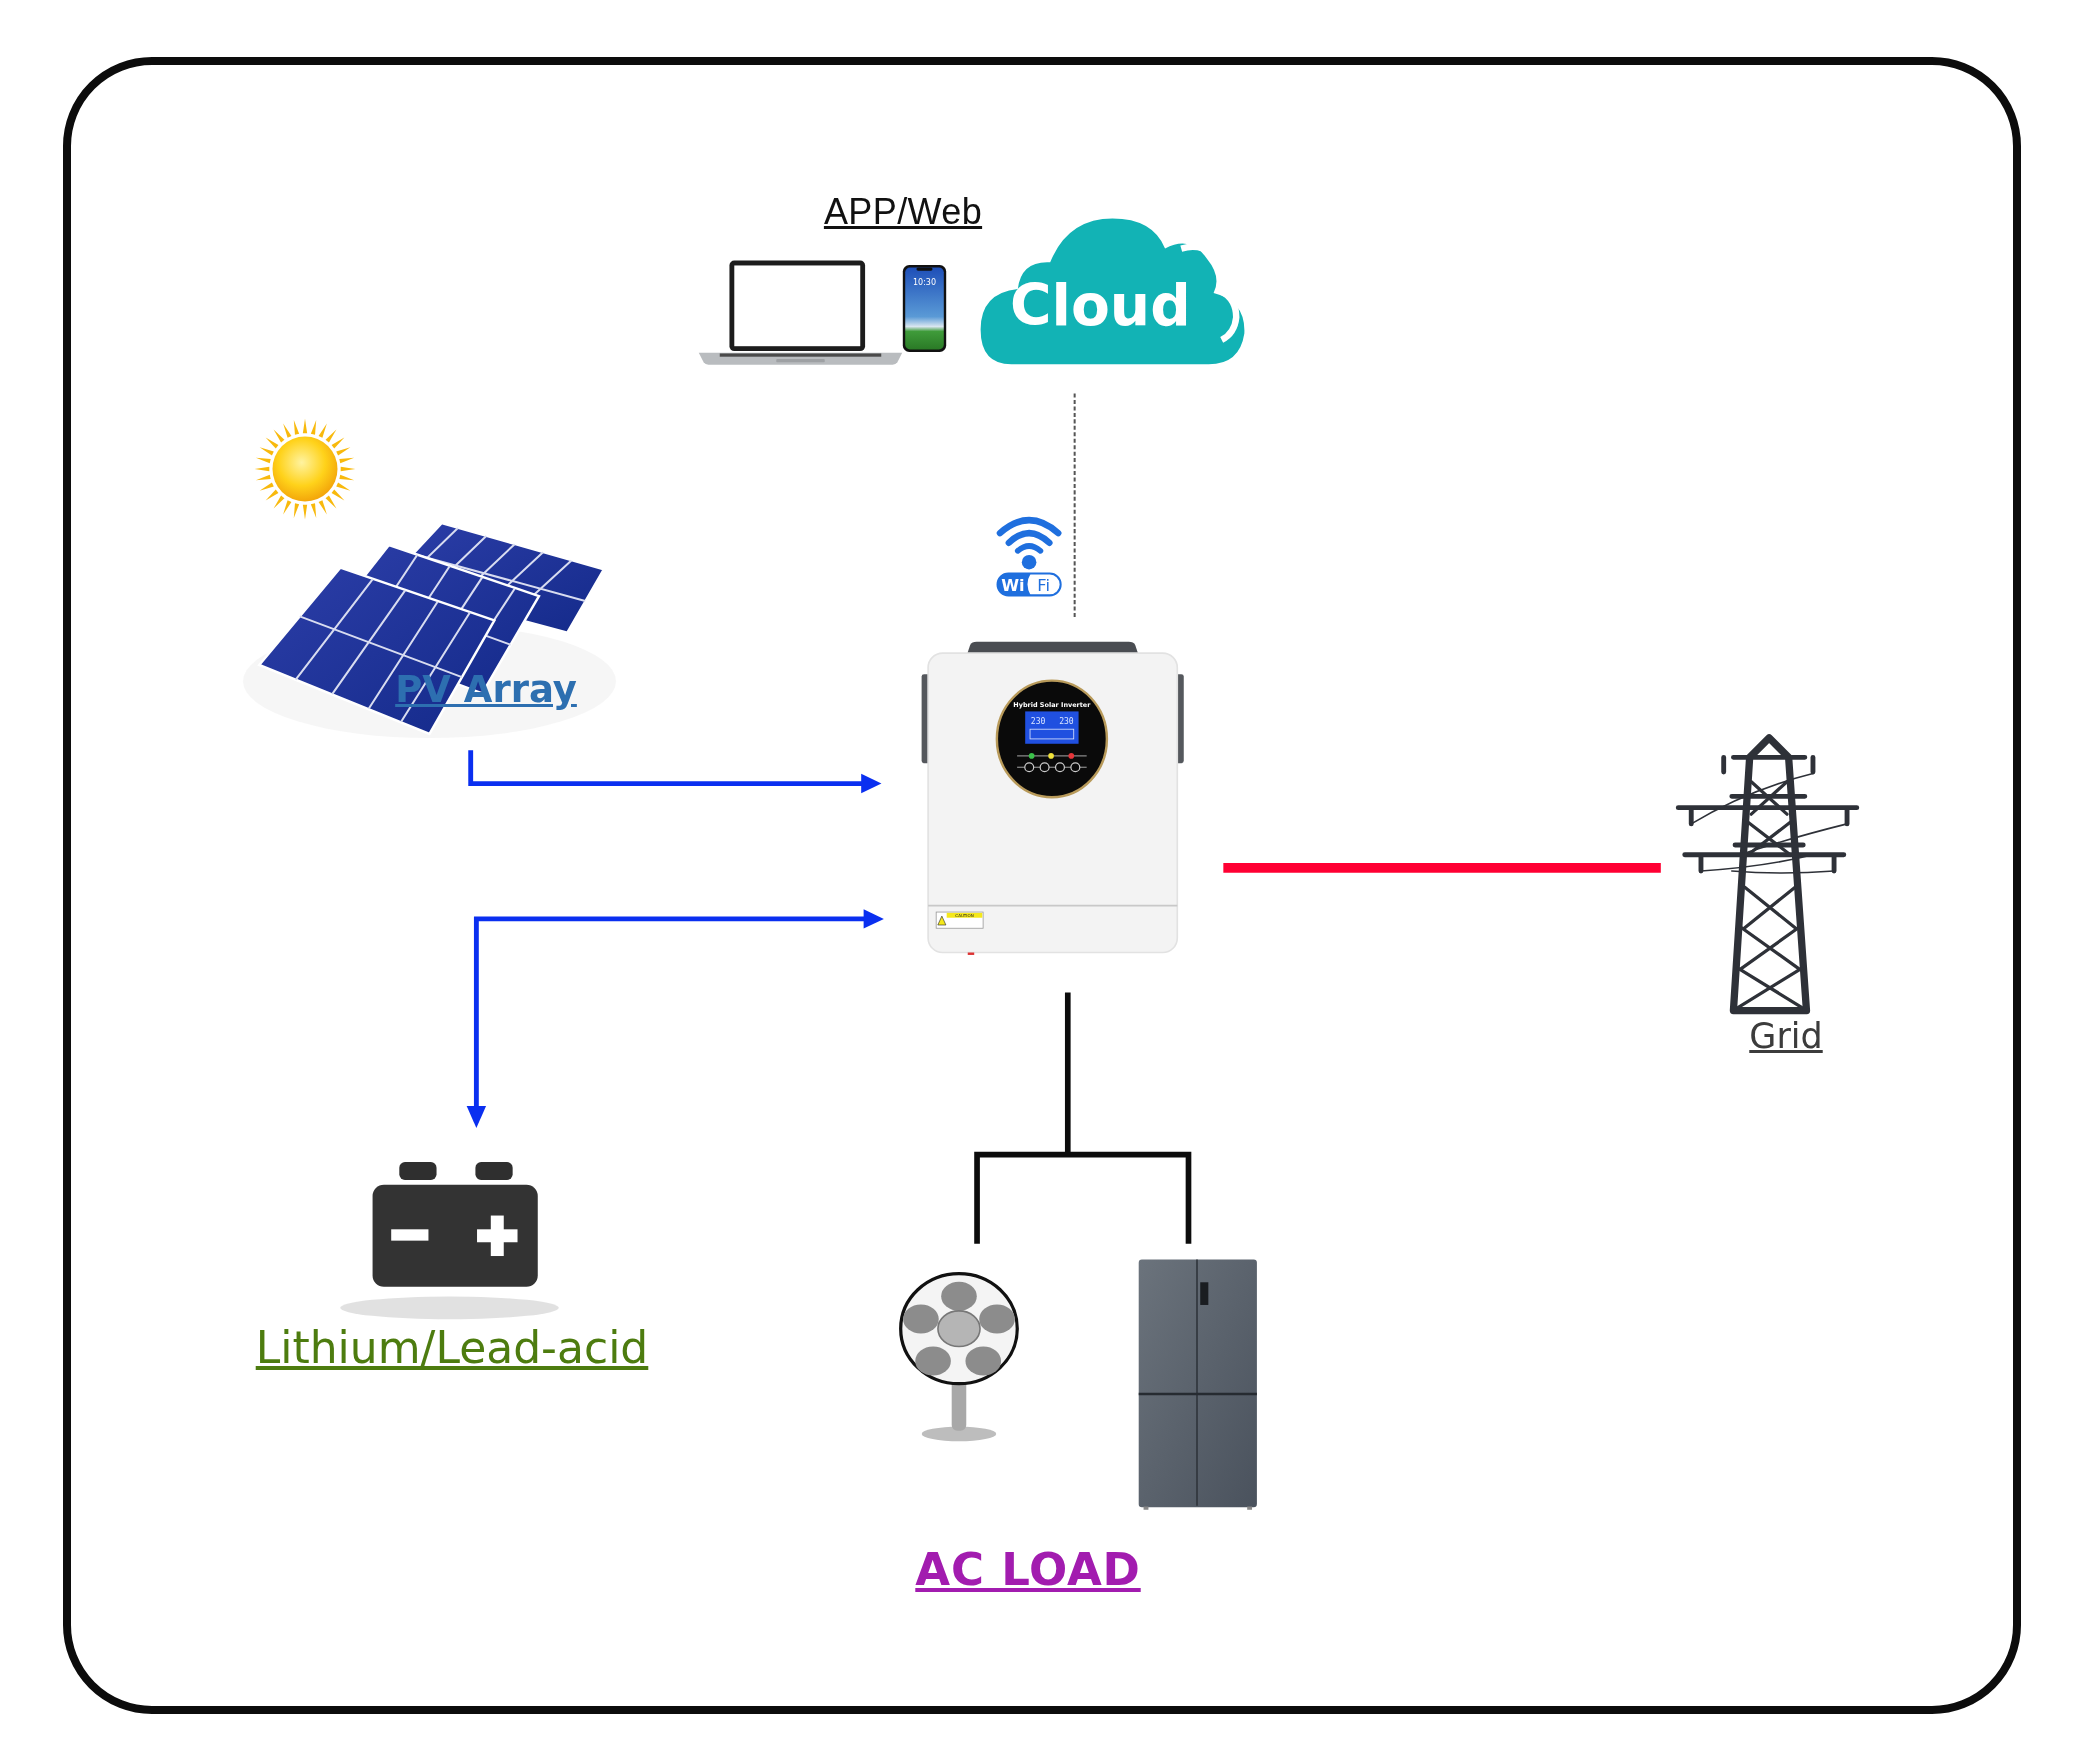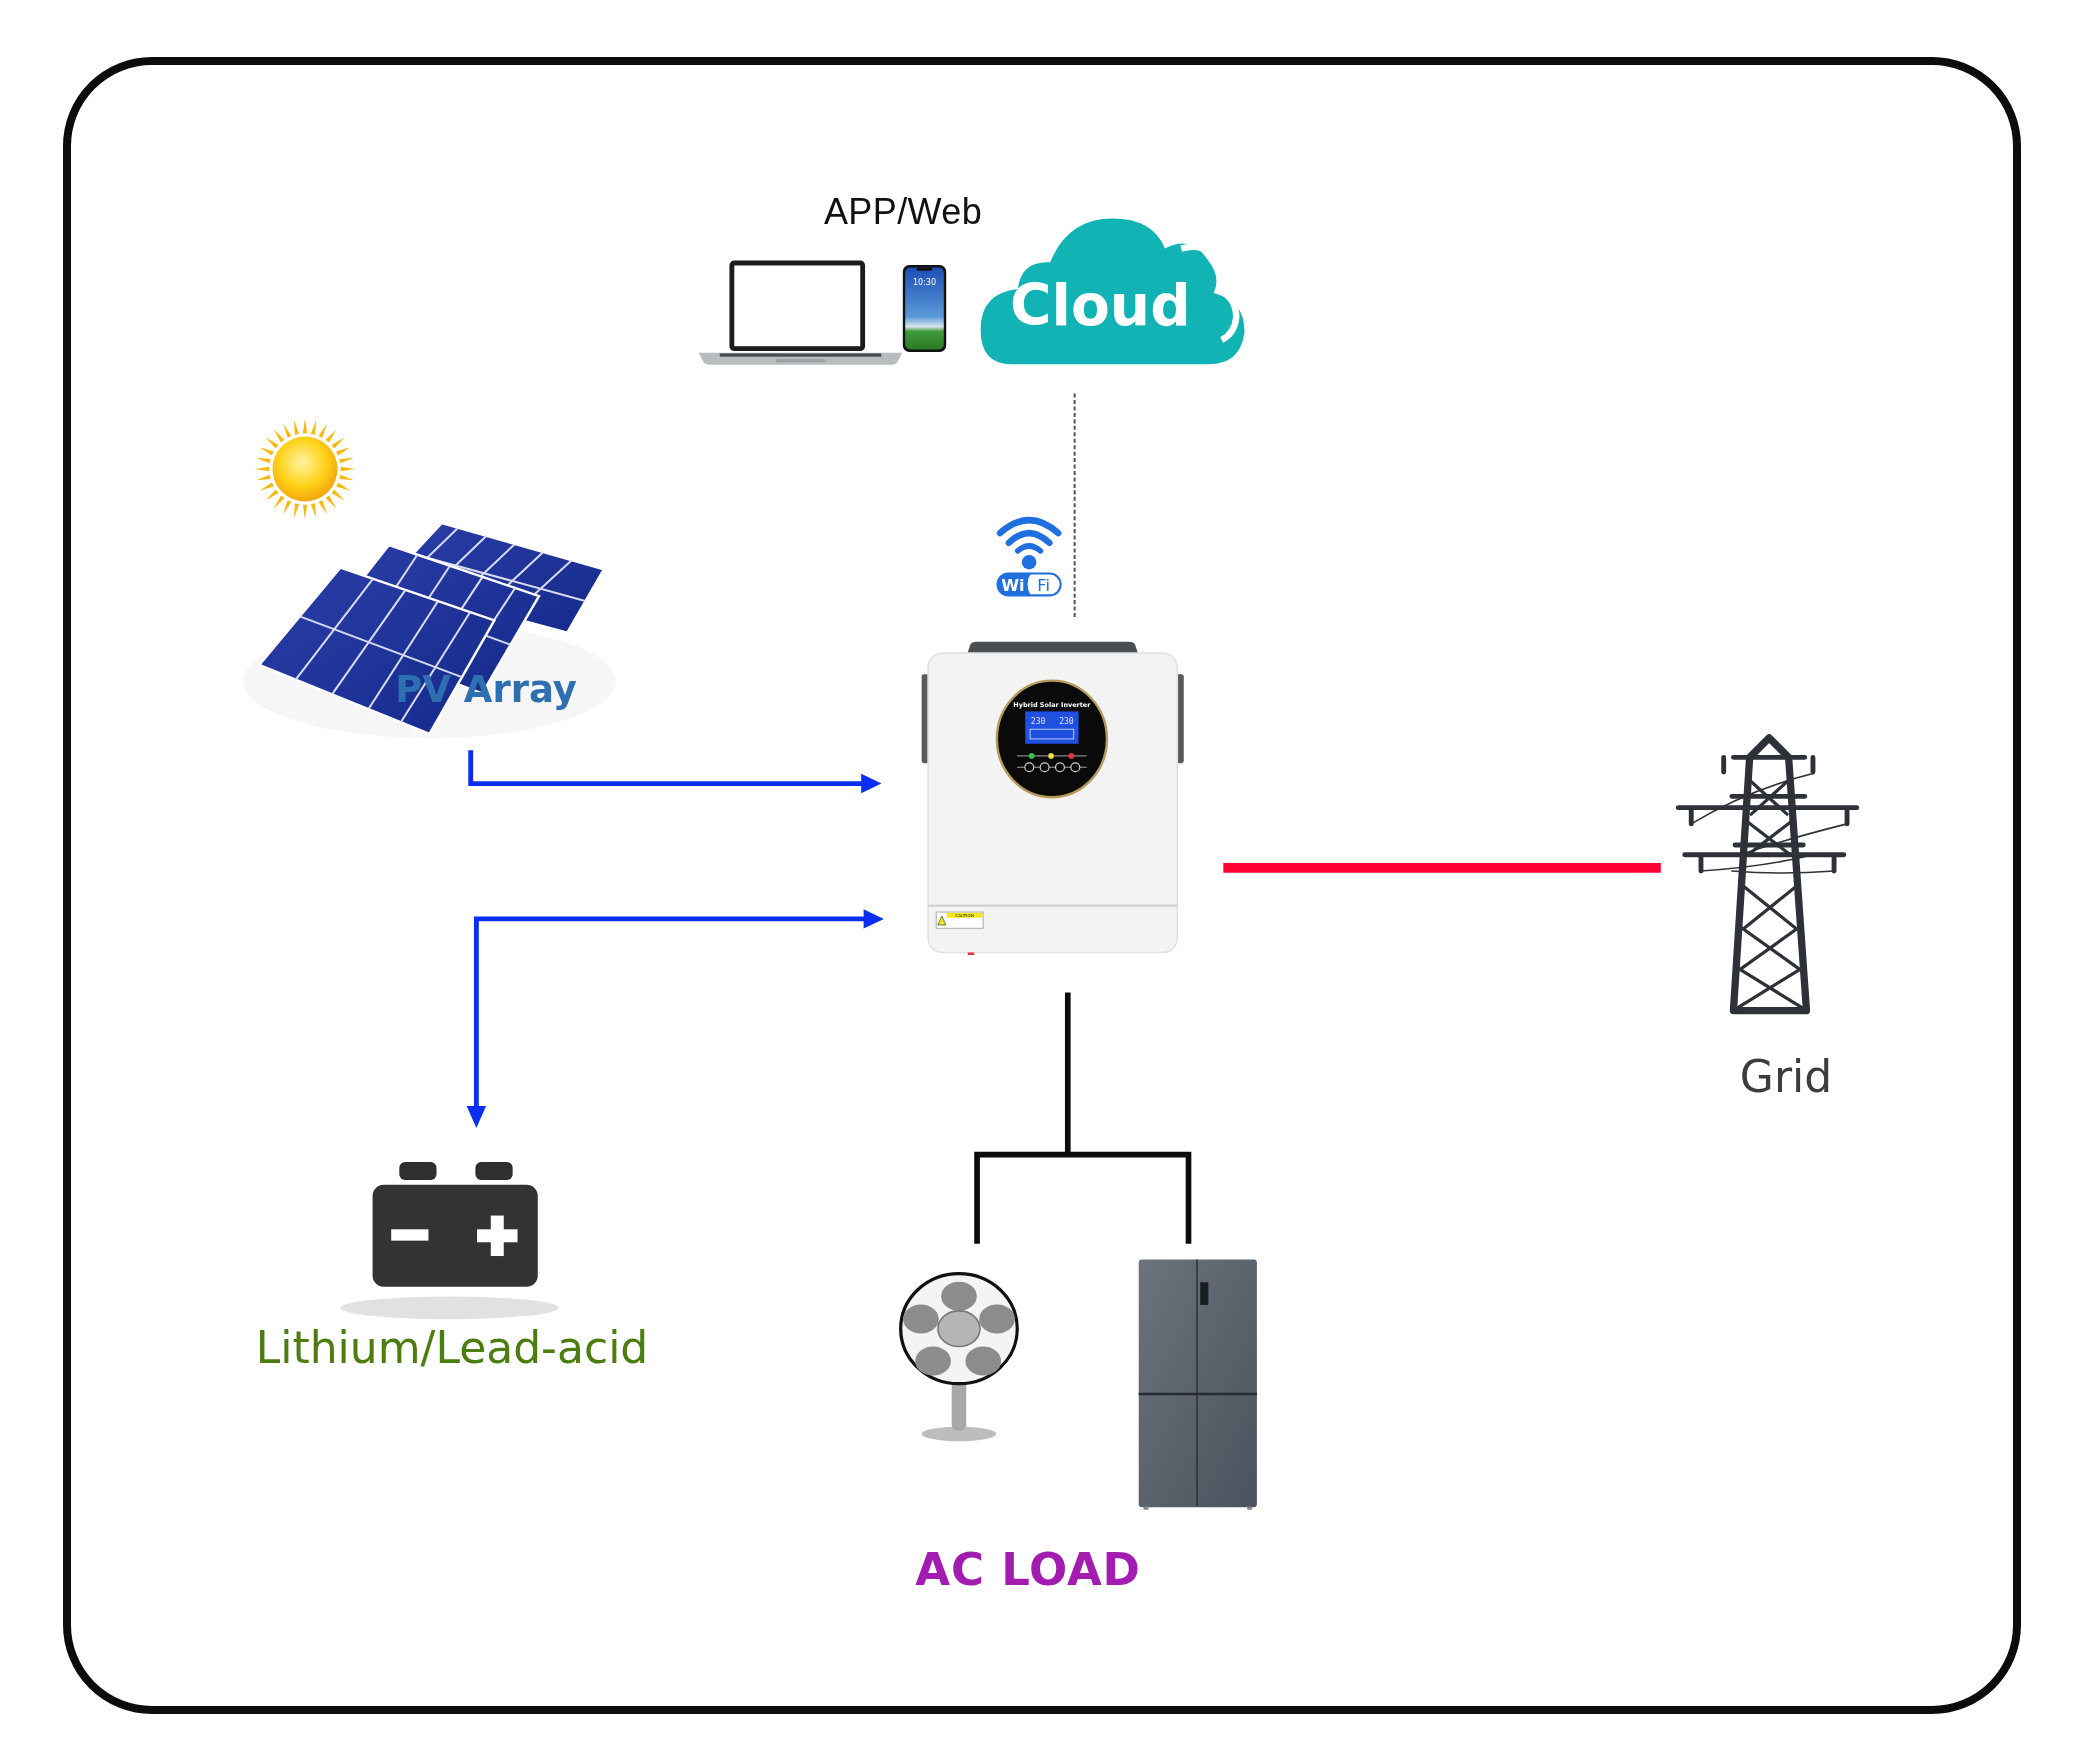--- a/index.html
+++ b/index.html
@@ -1,23 +1,23 @@
 <!DOCTYPE html>
 <html style="font-size:13px"><head>
 <meta charset="utf-8">
 <style>
   html, body { margin:0; padding:0; background:#ffffff; }
   body { width:2074px; height:1760px; position:relative; overflow:hidden; font-family:"DejaVu Sans", sans-serif; }
   .abs { position:absolute; }
   #frame { left:63px; top:57px; width:1942px; height:1641px; border:8px solid #0c0c0c; border-radius:89px; box-sizing:content-box; }
-  .label { position:absolute; white-space:nowrap; text-align:center; transform:translateX(-50%); }
+  .label { position:absolute; white-space:nowrap; text-align:center; transform:translateX(-50%);text-decoration:underline; }
   #lbl-app { left:903px; top:191px; font-size:36px; color:#111; font-family:"Liberation Sans", sans-serif; letter-spacing:0.4px; }
   #lbl-pv { left:486px; top:668px; font-size:37px; color:#2d6fb0; font-weight:bold; font-family:"DejaVu Sans", sans-serif; }
   #lbl-batt { left:452px; top:1322px; font-size:44px; color:#4d7c0f; font-family:"DejaVu Sans", sans-serif; }
-  #lbl-grid { left:1786px; top:1051px; font-size:44px; color:#3c3c3c; font-family:"DejaVu Sans", sans-serif; }
+  #lbl-grid { left:1786px; top:1016px; font-size:35px; color:#3c3c3c; font-family:"DejaVu Sans", sans-serif; }
   #lbl-acload { left:1028px; top:1543px; font-size:45px; color:#a21caf; font-weight:bold; font-family:"DejaVu Sans", sans-serif; letter-spacing:0.8px; }
   svg { position:absolute; overflow:visible; }
 </style>
 </head>
 <body>
 
 <div id="frame" class="abs"></div>
 
 <div id="lbl-app" class="label">APP/Web</div>
 

